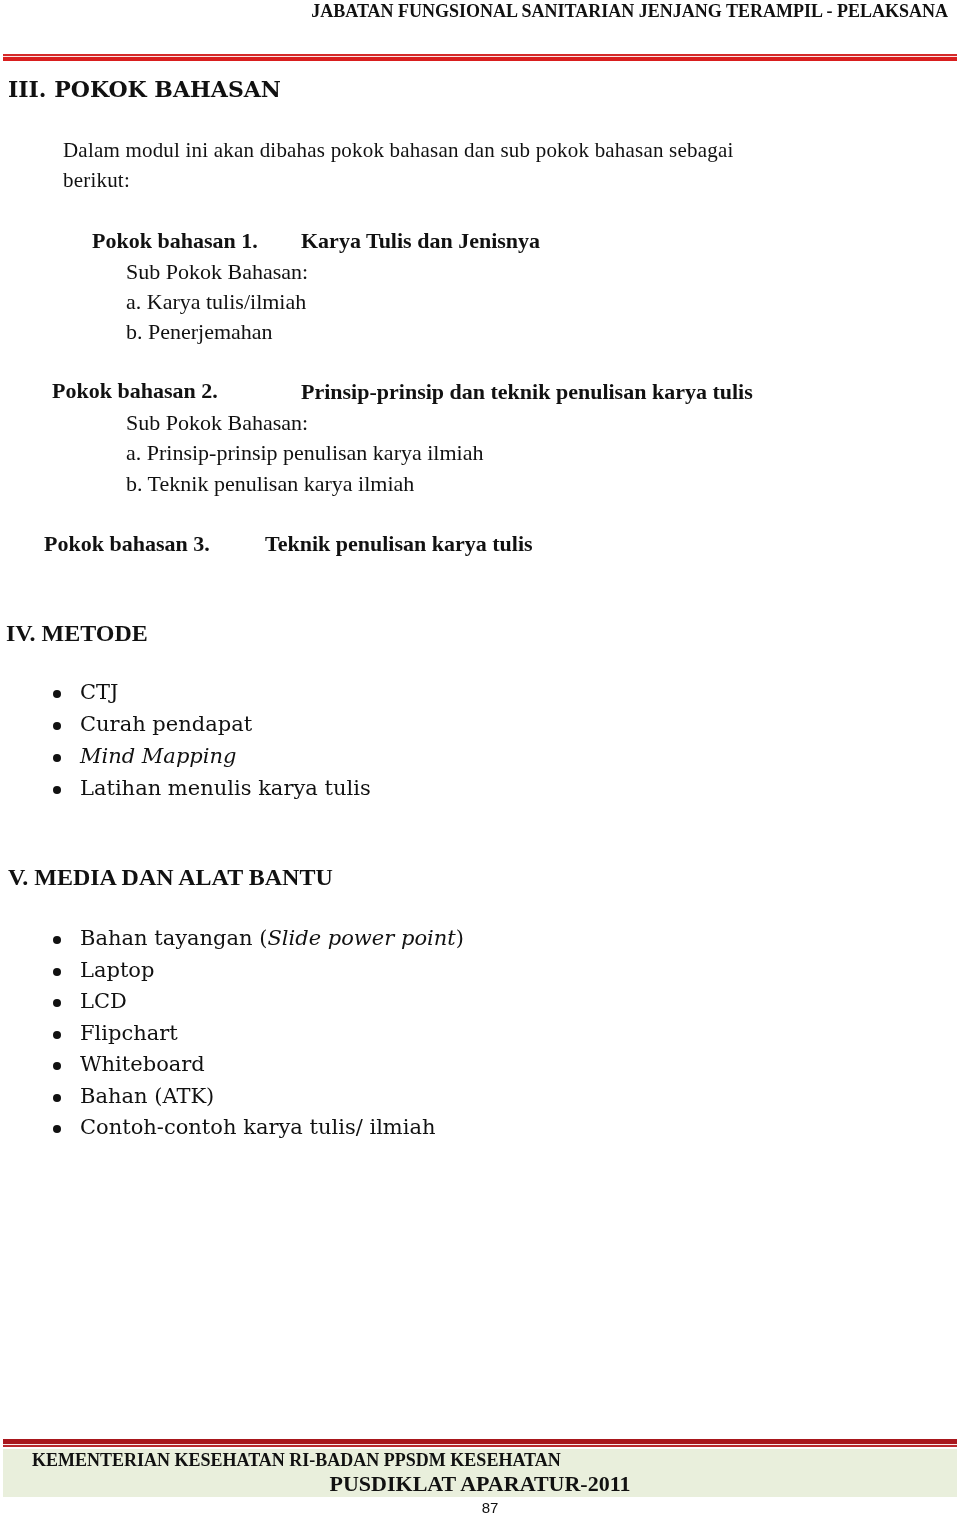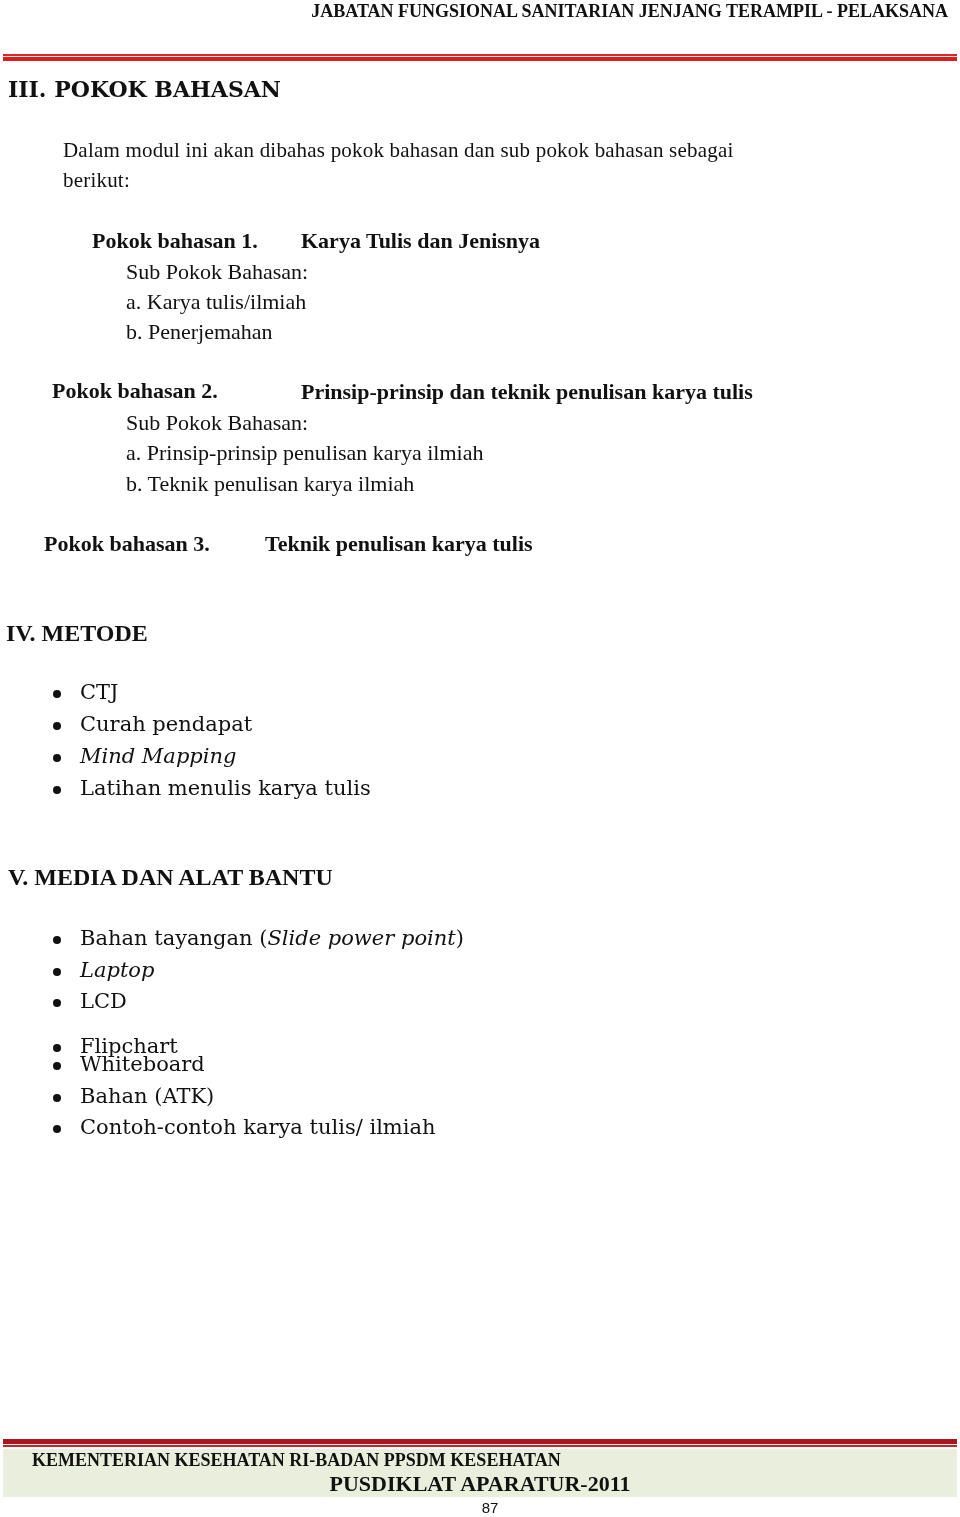--- a/index.html
+++ b/index.html
@@ -87,23 +87,23 @@
 <div class="abs pb-label" style="left:265px; top:531px;">Teknik penulisan karya tulis</div>
 
 <div class="abs h-sec" style="left:6px; top:620px;">IV. METODE</div>
 <div class="abs bul" style="left:80px; top:680px;"><span class="dot"></span><span>CTJ</span></div>
 <div class="abs bul" style="left:80px; top:712px;"><span class="dot"></span><span>Curah pendapat</span></div>
 <div class="abs bul it" style="left:80px; top:744px;"><span class="dot"></span><span>Mind Mapping</span></div>
 <div class="abs bul" style="left:80px; top:776px;"><span class="dot"></span><span>Latihan menulis karya tulis</span></div>
 
 <div class="abs h-sec" style="left:8px; top:864px;">V.  MEDIA DAN ALAT BANTU</div>
 <div class="abs bul" style="left:80px; top:926px;"><span class="dot"></span><span>Bahan tayangan (</span><span class="it">Slide power point</span><span>)</span></div>
-<div class="abs bul" style="left:80px; top:958px;font-style:italic;"><span class="dot"></span><span>Laptop</span></div>
+<div class="abs bul" style="left:80px; top:958px;"><span class="dot"></span><span>Laptop</span></div>
 <div class="abs bul" style="left:80px; top:989px;"><span class="dot"></span><span>LCD</span></div>
-<div class="abs bul" style="left:80px; top:1021px;margin-top:13px;"><span class="dot"></span><span>Flipchart</span></div>
+<div class="abs bul" style="left:80px; top:1021px;"><span class="dot"></span><span>Flipchart</span></div>
 <div class="abs bul" style="left:80px; top:1052px;"><span class="dot"></span><span>Whiteboard</span></div>
 <div class="abs bul" style="left:80px; top:1084px;"><span class="dot"></span><span>Bahan (ATK)</span></div>
 <div class="abs bul" style="left:80px; top:1115px;"><span class="dot"></span><span>Contoh-contoh karya tulis/ ilmiah</span></div>
 
 <div class="footer-rule">
   <div class="a"></div>
     <div class="gap"></div>
     <div class="b"></div>
 </div>
 <div class="footer-band"></div>

